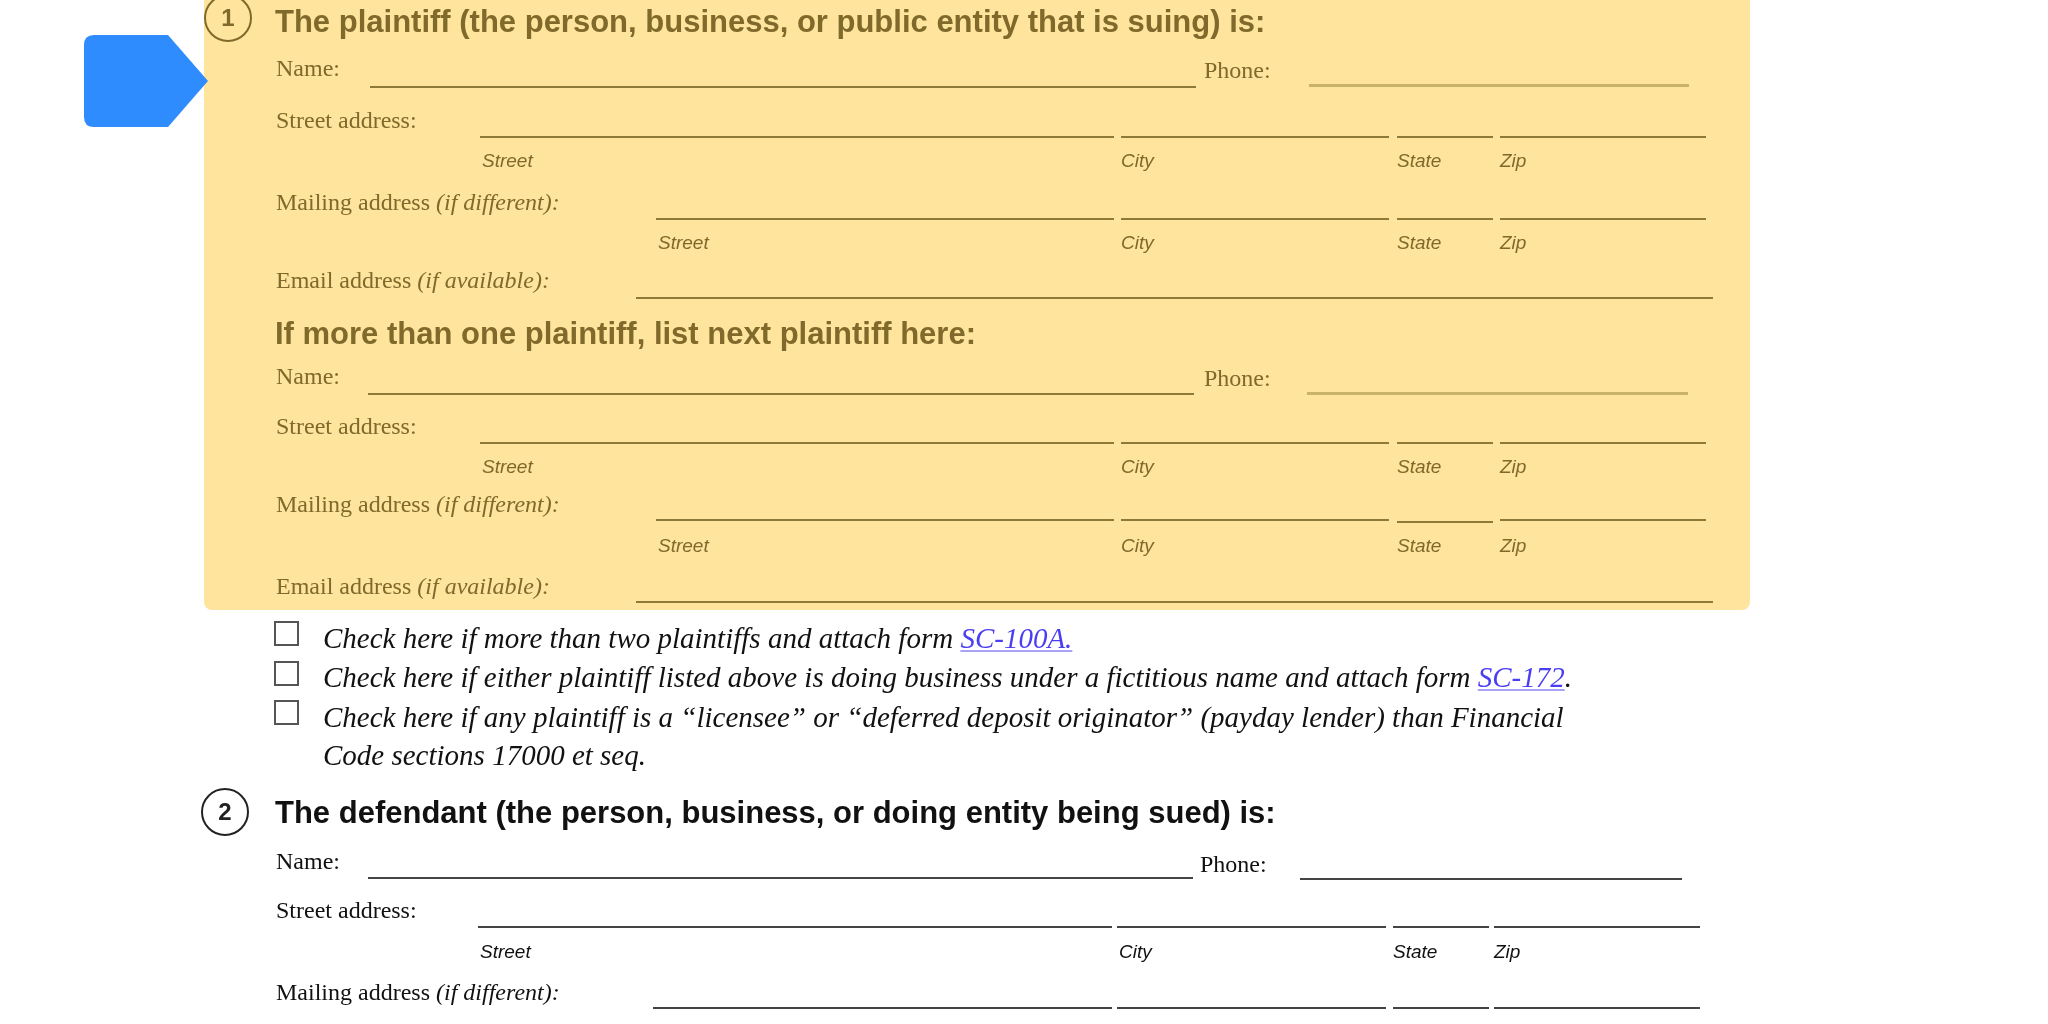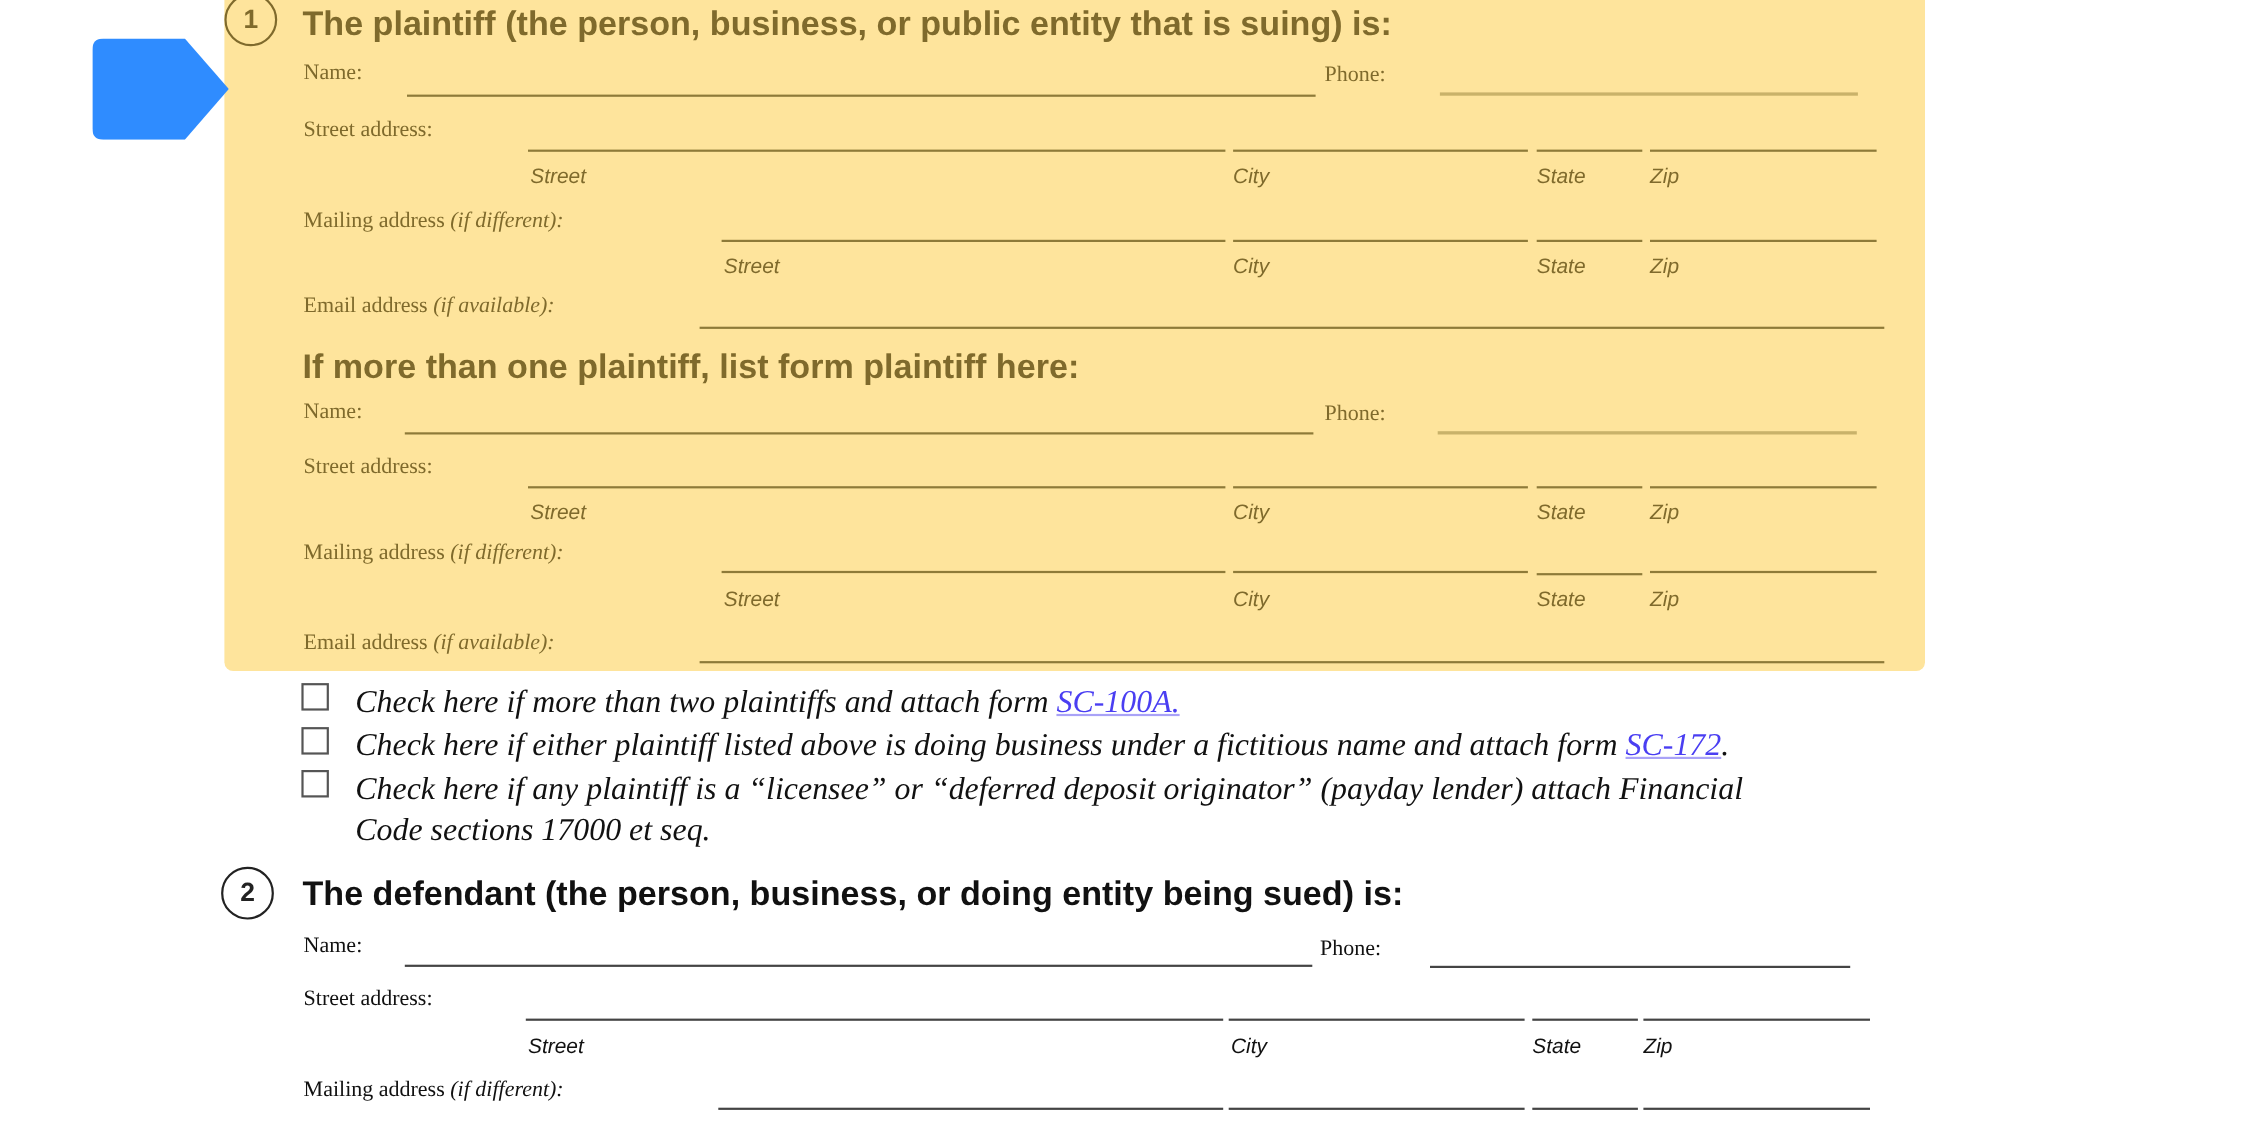--- a/index.html
+++ b/index.html
@@ -20,21 +20,21 @@
     width: 48px; height: 48px; border-radius: 50%;
     box-sizing: border-box; border: 2px solid currentColor;
     display: flex; align-items: center; justify-content: center;
     font-family: "Liberation Sans", "DejaVu Sans", sans-serif; font-weight: bold;
     font-size: 24px;
   }
   .heading {
     font-family: "Liberation Sans", "DejaVu Sans", sans-serif; font-weight: bold;
     font-size: 31px; white-space: nowrap; line-height: 1;
   }
-  .label { font-size: 20px; white-space: nowrap; line-height: 1; }
+  .label { font-size: 24px; white-space: nowrap; line-height: 1; }
   .label i { font-style: italic; text-align: center; }
   .cap {
     font-family: "Liberation Sans", "DejaVu Sans", sans-serif; font-style: italic;
     font-size: 19px; white-space: nowrap; line-height: 1;
   }
   .line { height: 2px; }
   .c1 { color: #7f6a2c; }
   .c1 .line, .line.c1 { background: #8e7a38; }
   .phone-line { height: 3px; background: #c9b26a; }
   .c2 { color: #111111; }
@@ -86,21 +86,21 @@
   <div class="abs cap" style="left:1121px;top:233px;">City</div>
   <div class="abs cap" style="left:1397px;top:233px;">State</div>
   <div class="abs cap" style="left:1500px;top:233px;">Zip</div>
 
   <div class="abs label" style="left:276px;top:268px;">
     <span>Email address</span>
     <i>(if available):</i>
   </div>
   <div class="abs line" style="left:636px;top:297px;width:1077px;"></div>
 
-  <div class="abs heading" style="left:275px;top:318px;">If more than one plaintiff, list form plaintiff here:</div>
+  <div class="abs heading" style="left:275px;top:318px;">If more than one plaintiff, list next plaintiff here:</div>
 
   <div class="abs label" style="left:276px;top:364px;">Name:</div>
   <div class="abs line" style="left:368px;top:393px;width:826px;"></div>
   <div class="abs label" style="left:1204px;top:366px;">Phone:</div>
   <div class="abs phone-line" style="left:1307px;top:392px;width:381px;"></div>
 
   <div class="abs label" style="left:276px;top:414px;">Street address:</div>
   <div class="abs line" style="left:480px;top:442px;width:634px;"></div>
   <div class="abs line" style="left:1121px;top:442px;width:268px;"></div>
   <div class="abs line" style="left:1397px;top:442px;width:96px;"></div>
@@ -134,21 +134,21 @@
 <div class="abs chk-text" style="left:323px;top:624px;">
   <span>Check here if more than two plaintiffs and attach form </span><span class="link">SC-100A.</span>
 </div>
 
 <div class="abs check" style="left:274px;top:661px;"></div>
 <div class="abs chk-text" style="left:323px;top:663px;">
   <span>Check here if either plaintiff listed above is doing business under a fictitious name and attach form </span><span class="link">SC-172</span><span>.</span>
 </div>
 
 <div class="abs check" style="left:274px;top:700px;"></div>
-<div class="abs chk-text" style="left:323px;top:703px;">Check here if any plaintiff is a “licensee” or “deferred deposit originator” (payday lender) attach Financial</div>
+<div class="abs chk-text" style="left:323px;top:703px;">Check here if any plaintiff is a “licensee” or “deferred deposit originator” (payday lender) than Financial</div>
 <div class="abs chk-text" style="left:323px;top:741px;">Code sections 17000 et seq.</div>
 
 <div class="c2">
   <div class="abs circle" style="left:201px;top:788px;color:#222;">2</div>
   <div class="abs heading" style="left:275px;top:797px;">The defendant (the person, business, or doing entity being sued) is:</div>
 
   <div class="abs label" style="left:276px;top:849px;">Name:</div>
   <div class="abs line c2" style="left:368px;top:877px;width:825px;"></div>
   <div class="abs label" style="left:1200px;top:852px;">Phone:</div>
   <div class="abs line c2" style="left:1300px;top:878px;width:382px;"></div>

